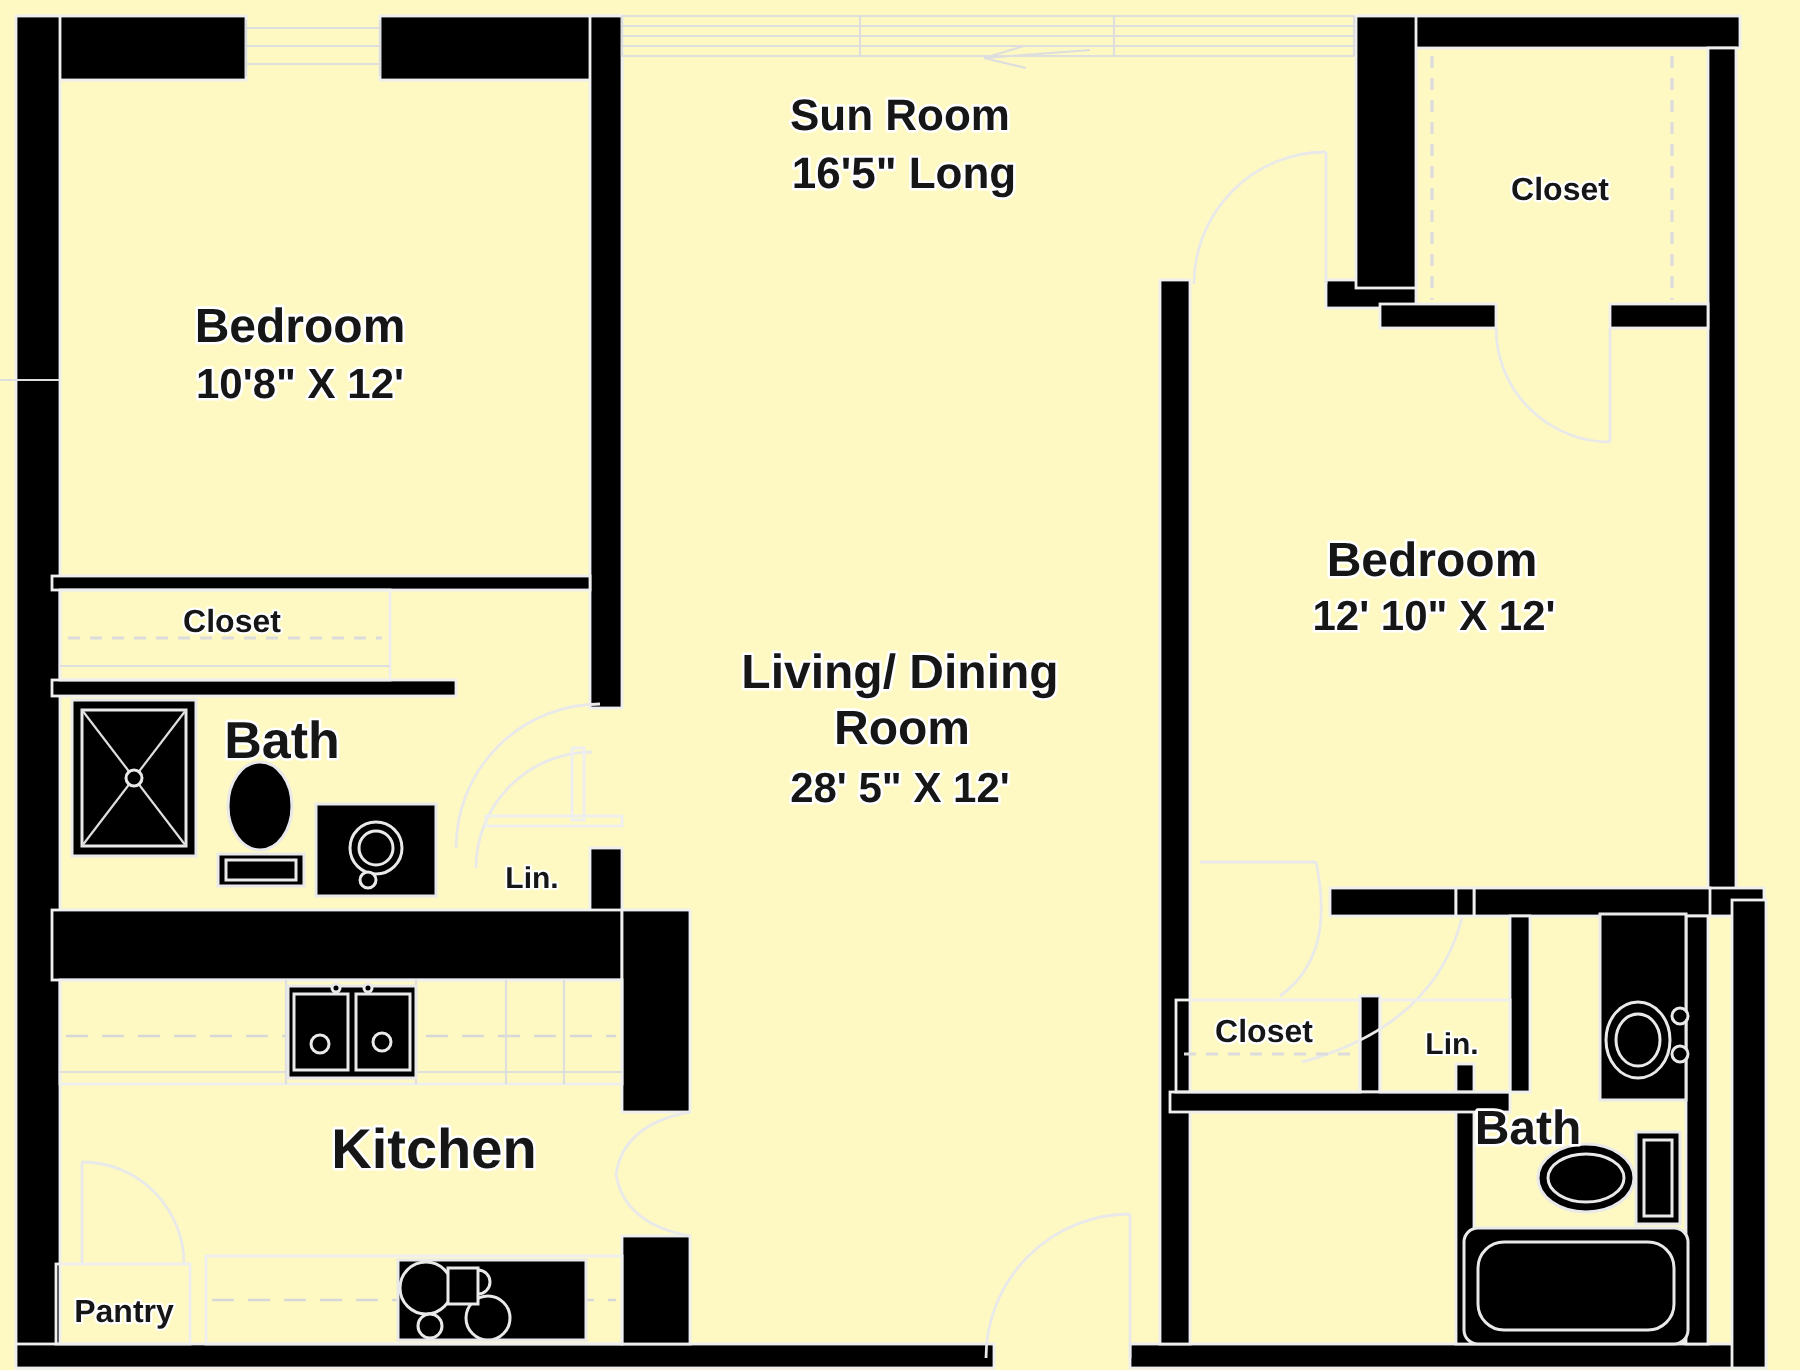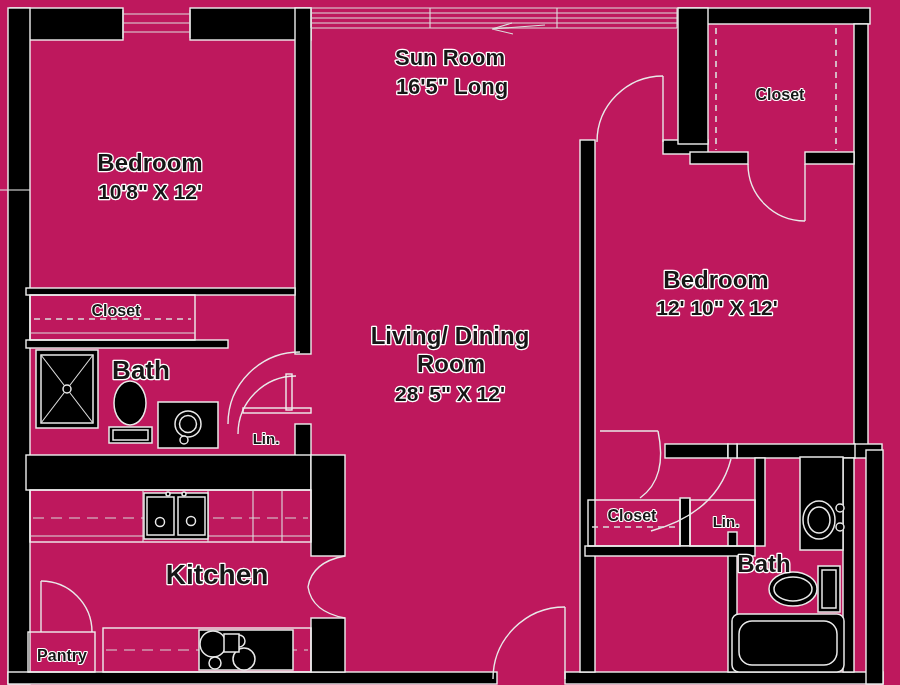--- a/index.html
+++ b/index.html
@@ -1,16 +1,16 @@
 <!DOCTYPE html>
 <html><head>
 <meta charset="utf-8">
 <style>
   html,body{margin:0;padding:0;background:#000;}
-  .plan-wrap{width:900px;height:685px;background:#be185d;overflow:hidden;}
+  .plan-wrap{width:900px;height:685px;background:#fef9c3;overflow:hidden;}
   svg{display:block;}
   .wall{fill:#000;stroke:#efefef;stroke-width:1.4;}
   .ln{stroke:#e9e9e9;stroke-width:1.4;fill:none;}
   .thin{stroke:#dedede;stroke-width:1.1;fill:none;}
   .dash{stroke:#dcdcdc;stroke-width:1.6;fill:none;stroke-dasharray:6 5;}
   .cabdash{stroke:#d8d8d8;stroke-width:1.2;fill:none;stroke-dasharray:11 7;}
   .box{fill:none;stroke:#efefef;stroke-width:1.4;}
   .fix{fill:#000;stroke:#e9e9e9;stroke-width:1.5;}
   text{font-family:"Liberation Sans","DejaVu Sans",sans-serif;font-weight:bold;
        fill:#161616;stroke:#ffffff;stroke-width:2.6px;paint-order:stroke;

